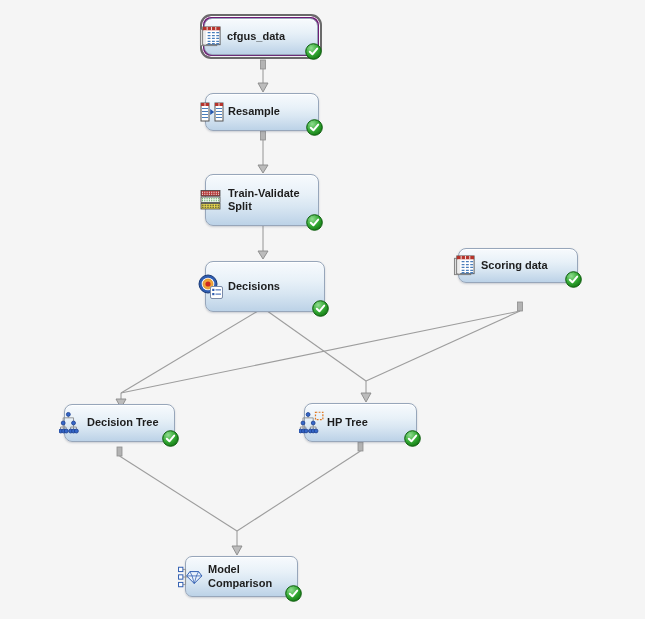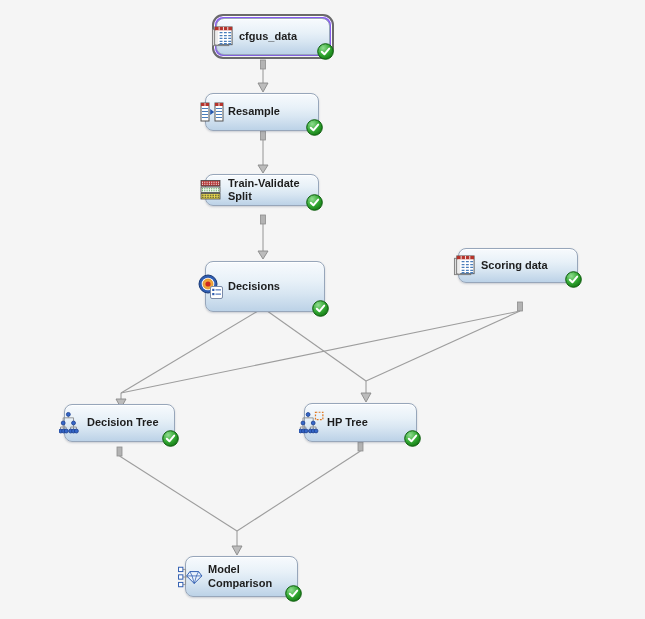--- a/index.html
+++ b/index.html
@@ -24,23 +24,22 @@
     cursor:default;
   }
   .node-label{padding-left:22px;padding-right:6px;}
   .node-icon{position:absolute;left:-6px;top:50%;transform:translateY(-50%);line-height:0;}
   .badge{position:absolute;right:-5px;bottom:-6px;width:17px;height:17px;line-height:0;}
   .selection{
     position:absolute;
     border:2px solid #6a6a6a;
     border-radius:11px;
     padding:2px;
-    background:#8b5cf6;
+    background:#701a75;
     box-shadow:inset 0 0 0 1px #fdfdfd;
-    margin-left:12px;
   }
   .selection .node{position:relative;}
 </style>
 </head>
 <body>
 
 <svg width="0" height="0" style="position:absolute">
   <defs>
     <radialGradient id="gradBadge" cx="35%" cy="28%" r="80%">
       <stop offset="0" stop-color="#90dd90"></stop>
@@ -159,21 +158,21 @@
     </span>
     <span class="node-label">Resample</span>
     <span class="badge">
       <svg viewBox="0 0 17 17" width="17" height="17">
         <circle cx="8.5" cy="8.5" r="7.8" fill="url(#gradBadge)" stroke="#0c5c0c"></circle>
         <path d="M4.8 8.8 L7.4 11.3 L12.2 5.6" fill="none" stroke="#fff" stroke-width="2" stroke-linecap="round" stroke-linejoin="round"></path>
       </svg>
     </span>
   </div>
 
-  <div class="node" style="left:205px;top:174px;width:114px;height:32px;justify-content:flex-end;">
+  <div class="node" style="left:205px;top:174px;width:114px;height:52px;justify-content:flex-end;">
     <span class="node-icon">
       <svg width="22" height="22" viewBox="0 0 22 22">
         <rect x="1" y="1.5" width="19" height="5.5" fill="#b53b3b" stroke="#444" stroke-width="0.8"></rect>
         <g stroke="#fff" stroke-dasharray="1,1.3" stroke-width="1.1">
             <path d="M2 3.2 H19 M2 5.3 H19"></path>
           </g>
         <rect x="1" y="8" width="19" height="5.5" fill="#f0f6ee" stroke="#444" stroke-width="0.8"></rect>
         <g stroke="#3f9e3f" stroke-dasharray="1,1.3" stroke-width="1.1">
             <path d="M2 9.7 H19 M2 11.8 H19"></path>
           </g>
@@ -295,21 +294,21 @@
     </span>
     <span class="node-label">HP Tree</span>
     <span class="badge">
       <svg viewBox="0 0 17 17" width="17" height="17">
         <circle cx="8.5" cy="8.5" r="7.8" fill="url(#gradBadge)" stroke="#0c5c0c"></circle>
         <path d="M4.8 8.8 L7.4 11.3 L12.2 5.6" fill="none" stroke="#fff" stroke-width="2" stroke-linecap="round" stroke-linejoin="round"></path>
       </svg>
     </span>
   </div>
 
-  <div class="node" style="left:185px;top:556px;width:113px;height:41px;">
+  <div class="node" style="left:185px;top:556px;width:113px;height:41px;border-radius:7px;">
     <span class="node-icon" style="left:-8px;">
       <svg width="26" height="22" viewBox="0 0 24 20">
         <g stroke="#8f8f8f" stroke-width="0.8" fill="none">
           <path d="M4.5 3 H7 V10 M4.5 10 H9 M4.5 17 H7 V10"></path>
         </g>
         <g stroke="#2e5cb0" fill="#fff" stroke-width="0.9">
           <rect x="0.5" y="1" width="4" height="4"></rect>
           <rect x="0.5" y="8" width="4" height="4"></rect>
           <rect x="0.5" y="15" width="4" height="4"></rect>
         </g>

